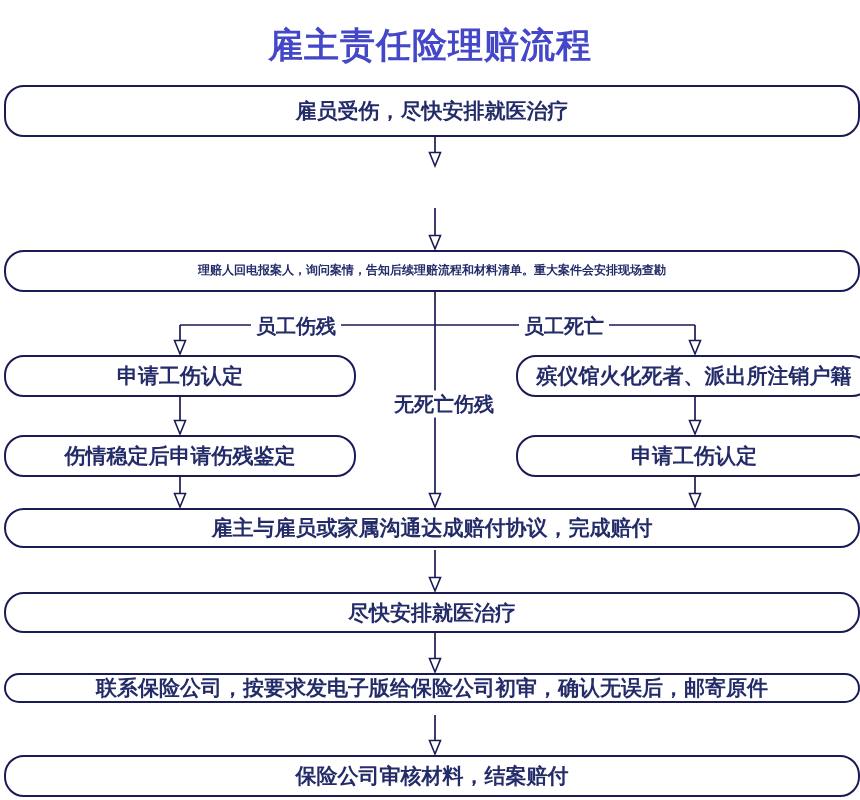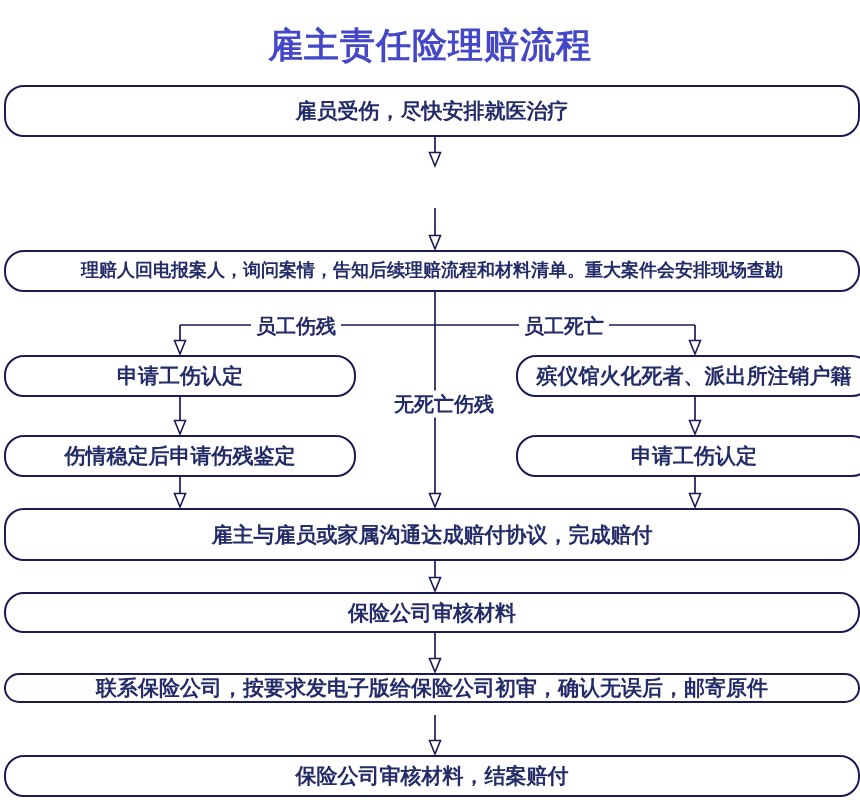--- a/index.html
+++ b/index.html
@@ -58,21 +58,21 @@
     display: flex;
     align-items: center;
     justify-content: center;
     text-align: center;
     font-size: 21px;
     font-weight: 600;
     color: var(--box-text);
     line-height: 1.1;
     white-space: nowrap;
   }
-  .node.small { font-size: 18px; }
+  .node.small { font-size: 12px; }
   .line-label {
     position: absolute;
     transform: translate(-50%, -50%);
     background: #ffffff;
     padding: 0 5px;
     font-size: 20px;
     font-weight: 600;
     color: var(--box-text);
     white-space: nowrap;
   }
@@ -157,23 +157,23 @@
   <div class="node small" style="left:4px; top:250px; width:856px; height:42px;">理赔人回电报案人，询问案情，告知后续理赔流程和材料清单。重大案件会安排现场查勘</div>
 
   <div class="node" style="left:4px; top:355px; width:352px; height:42px;">申请工伤认定</div>
 
   <div class="node" style="left:516px; top:355px; width:356px; height:42px;">殡仪馆火化死者、派出所注销户籍</div>
 
   <div class="node" style="left:4px; top:435px; width:352px; height:42px;">伤情稳定后申请伤残鉴定</div>
 
   <div class="node" style="left:516px; top:435px; width:356px; height:42px;">申请工伤认定</div>
 
-  <div class="node" style="left:4px; top:508px; width:856px; height:53px;">雇主与雇员或家属沟通达成赔付协议，完成赔付</div>
+  <div class="node" style="left:4px; top:508px; width:856px; height:40px;">雇主与雇员或家属沟通达成赔付协议，完成赔付</div>
 
-  <div class="node" style="left:4px; top:592px; width:856px; height:41px;">保险公司审核材料</div>
+  <div class="node" style="left:4px; top:592px; width:856px; height:41px;">尽快安排就医治疗</div>
 
   <div class="node" style="left:4px; top:673px; width:856px; height:30px;">联系保险公司，按要求发电子版给保险公司初审，确认无误后，邮寄原件</div>
 
   <div class="node" style="left:4px; top:755px; width:856px; height:42px;">保险公司审核材料，结案赔付</div>
 
   <div class="line-label" style="left:296px; top:326px;">员工伤残</div>
 
   <div class="line-label" style="left:564px; top:326px;">员工死亡</div>
 
   <div class="line-label" style="left:444px; top:404px;">无死亡伤残</div>

